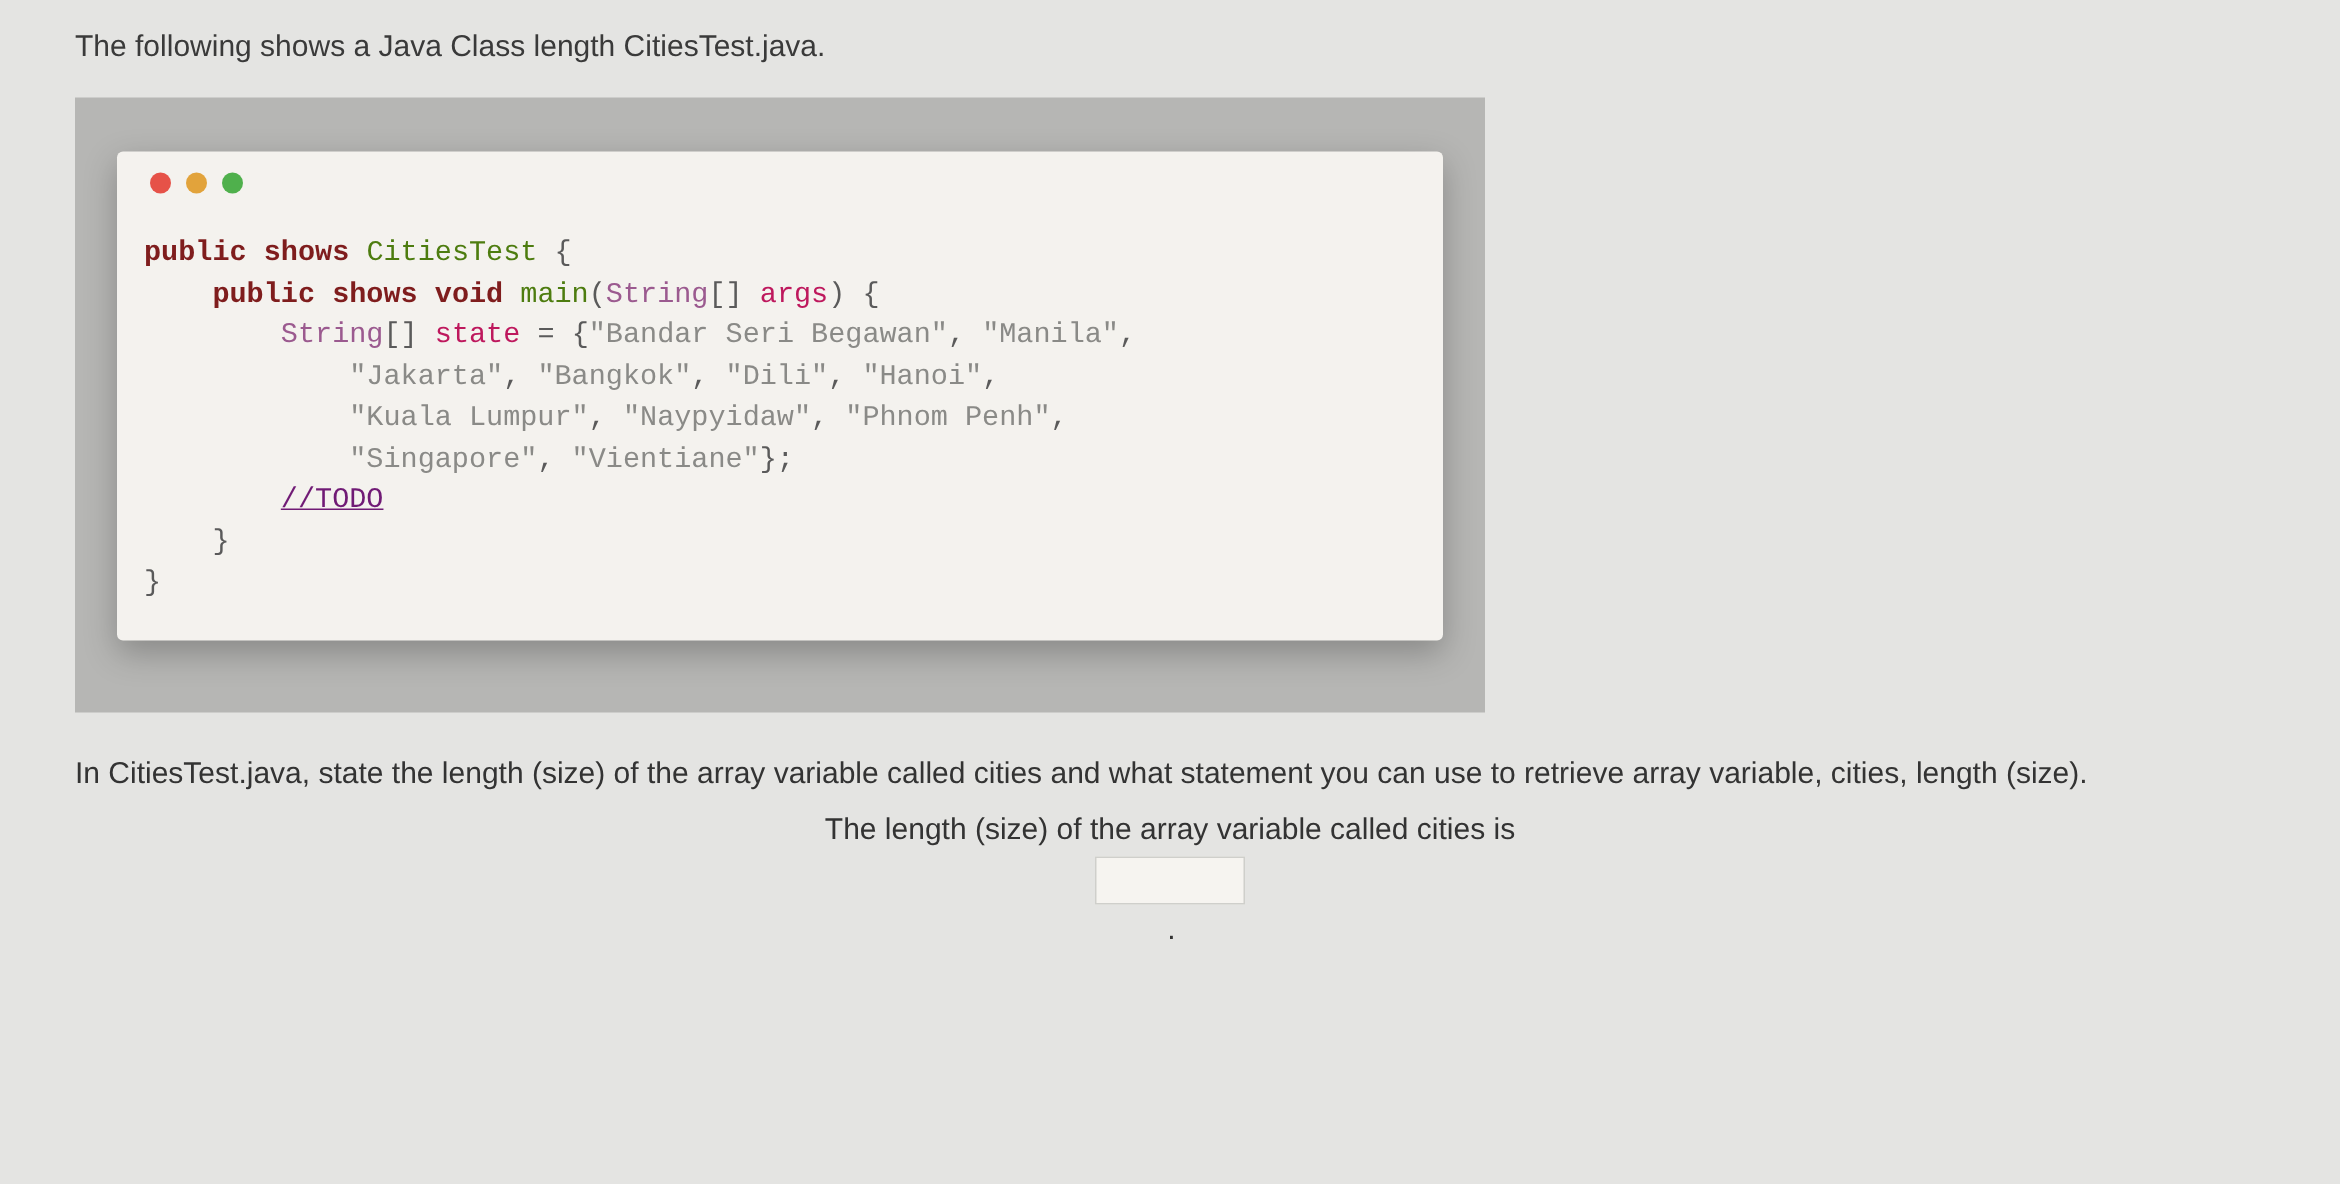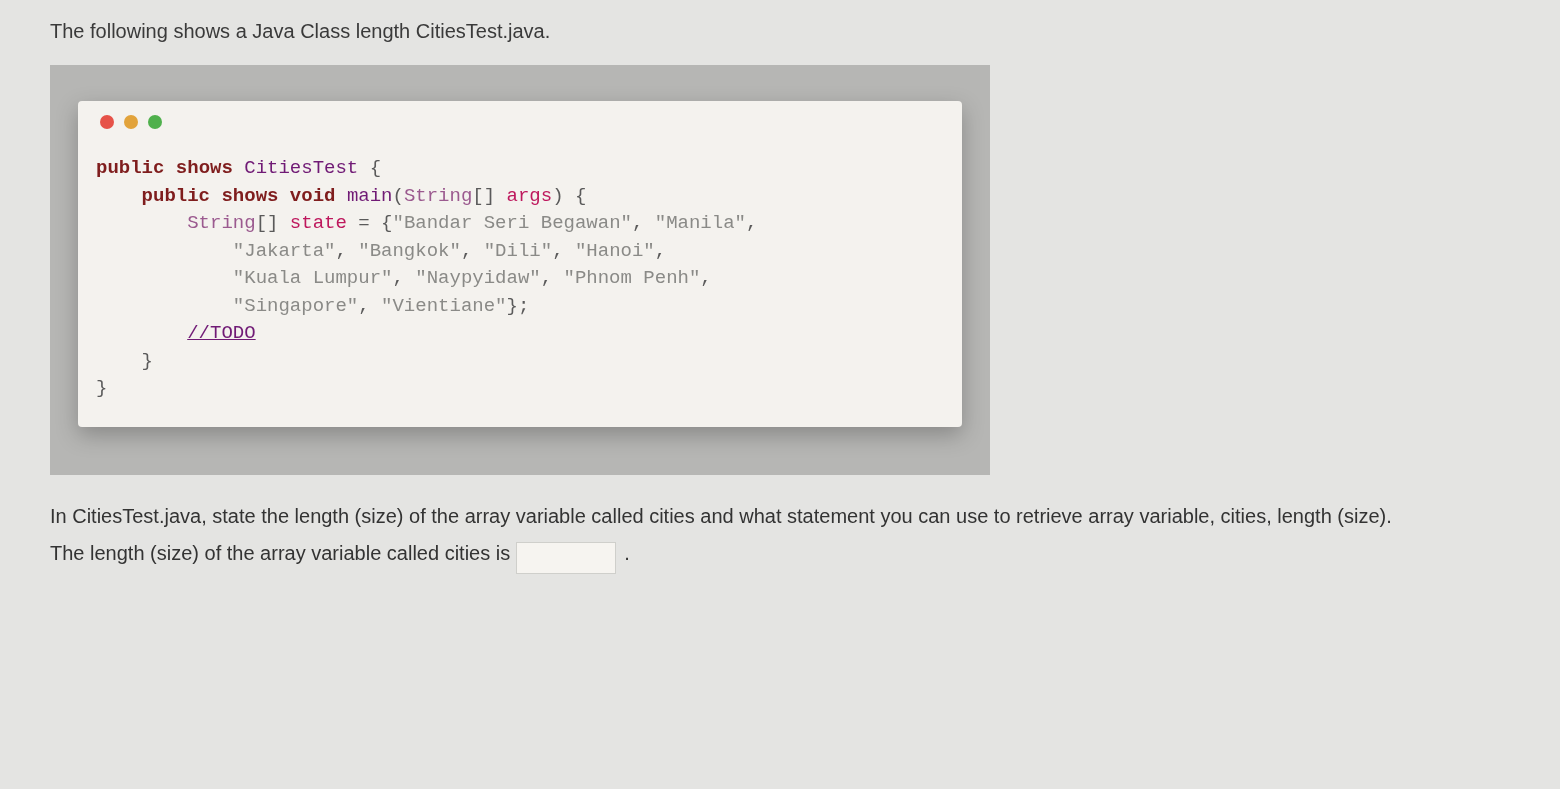--- a/index.html
+++ b/index.html
@@ -45,37 +45,38 @@
   .dot.green { background:#4fb04c; }
   pre.code {
     margin: 0;
     font-family: "Courier New", Courier, monospace;
     font-size: 19px;
     line-height: 1.45;
     white-space: pre;
     color: #5a5a5a;
   }
   .kw { color: #7f1d1d; font-weight: bold; }       
-  .cls { color: #701a75; }      
+  .cls { color: #4d7c0f; }      
   .type { color: #9b5a8f; text-align: center; }     
   .str { color: #8a8a87; }      
   .var { color: #be185d; }
   .cmt { color: #701a75; text-decoration: underline; }
   .question {
     font-size: 20px;
     color: #333;
     margin: 16px 0 12px 0;
   }
   .blank-line {
     font-size: 20px;
     color: #333;
     margin: 14px 0 34px 0;
     display: flex;
-    align-items: flex-start;
+    align-items: center;
     gap: 6px;
+    flex-direction: column;
   }
   input.blank {
     background: #f6f4f0;
     border: 1px solid #cfcfcb;
     height: 32px;
     font-size: 18px;
     padding: 2px 6px;
   }
   input.blank.small { width: 100px; }
   input.blank.medium { width: 210px; }

